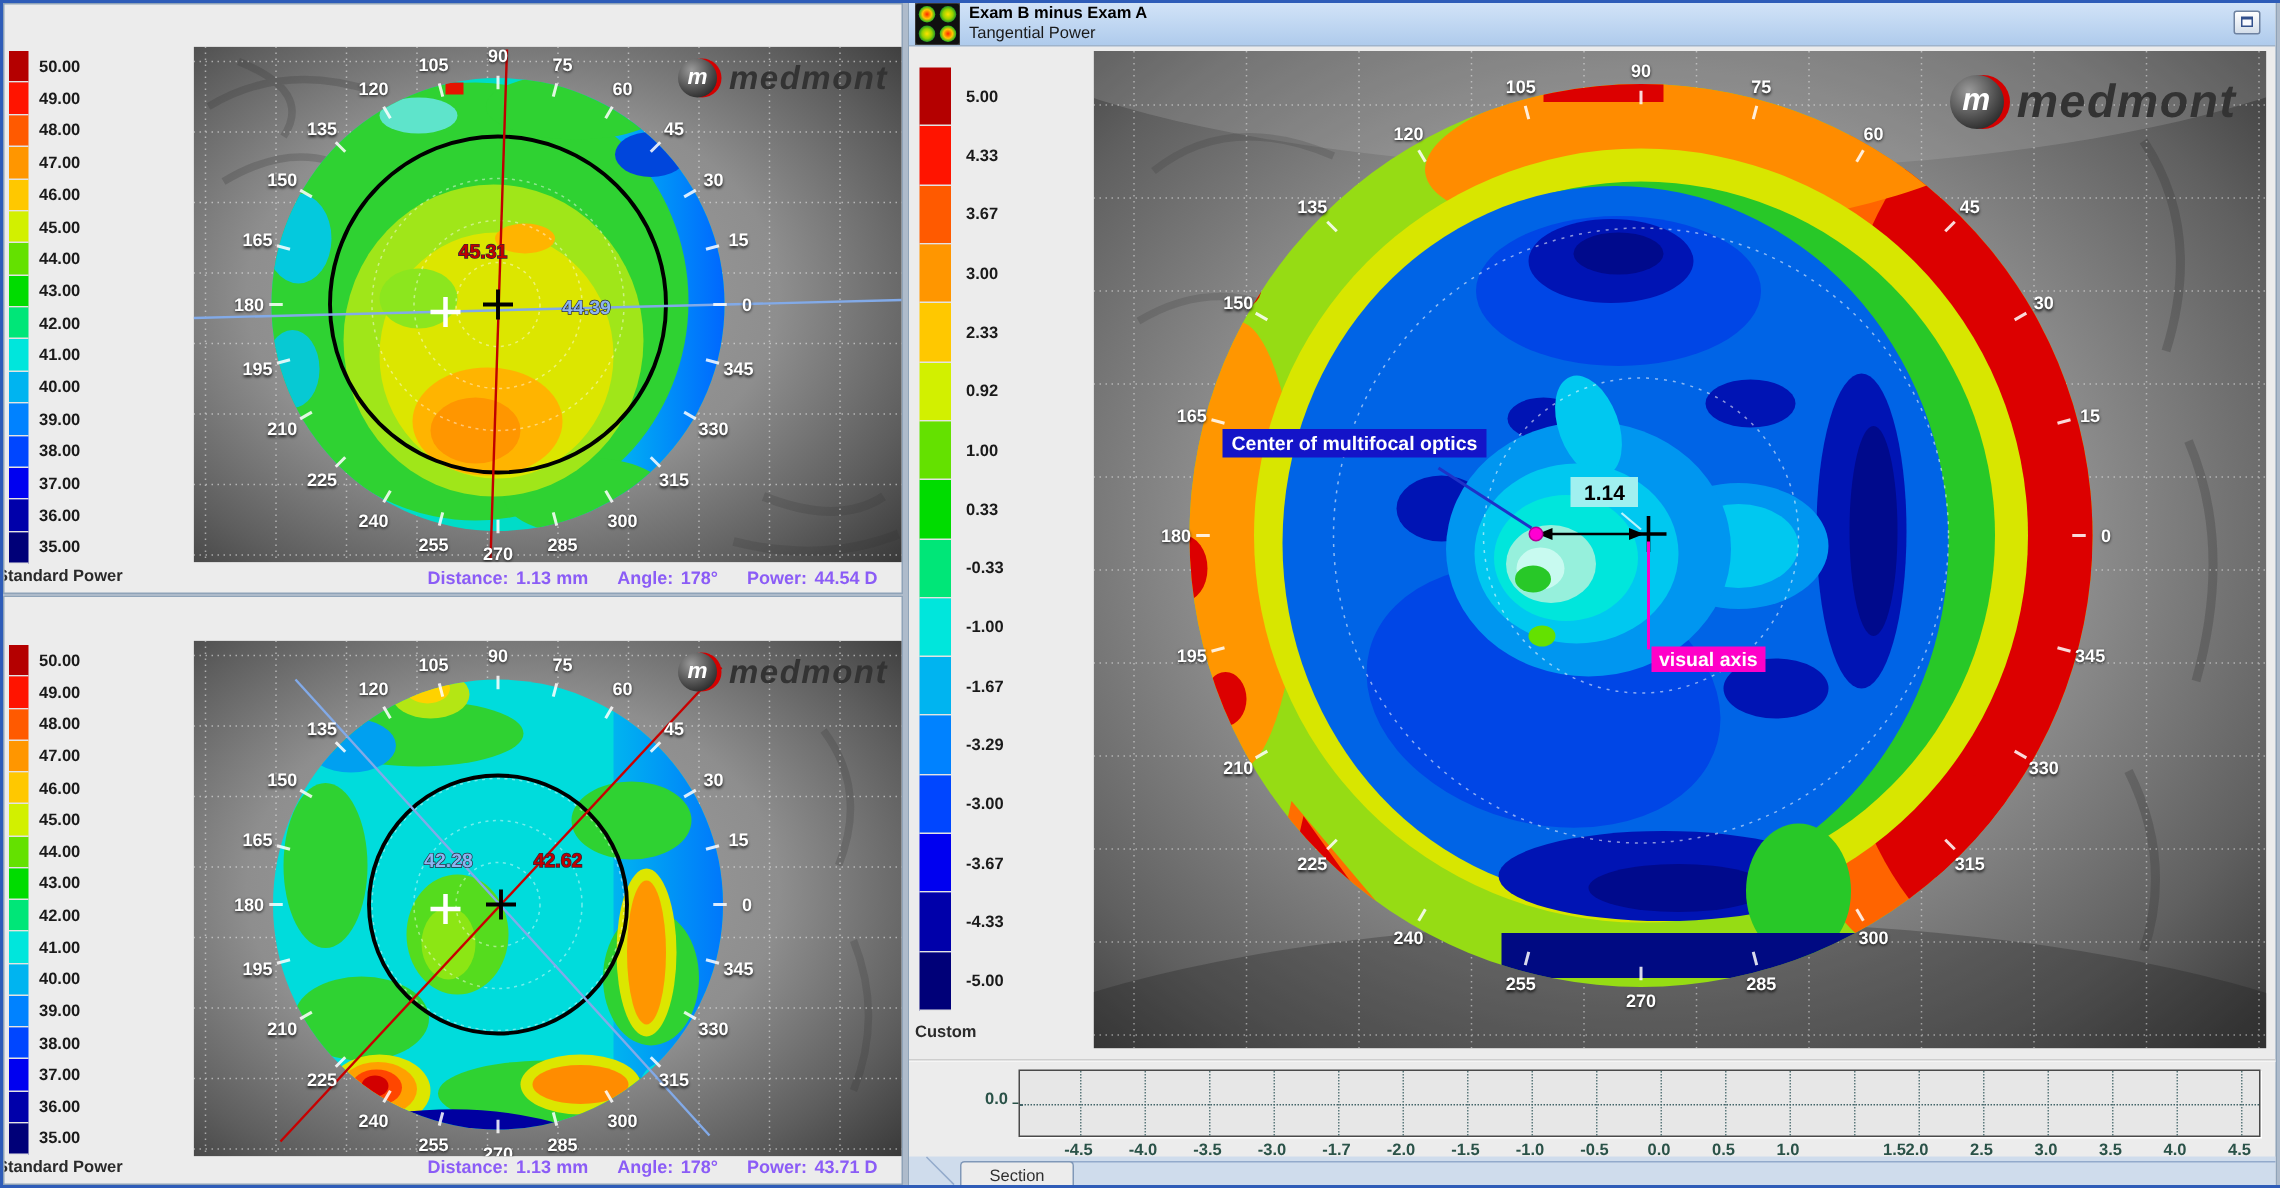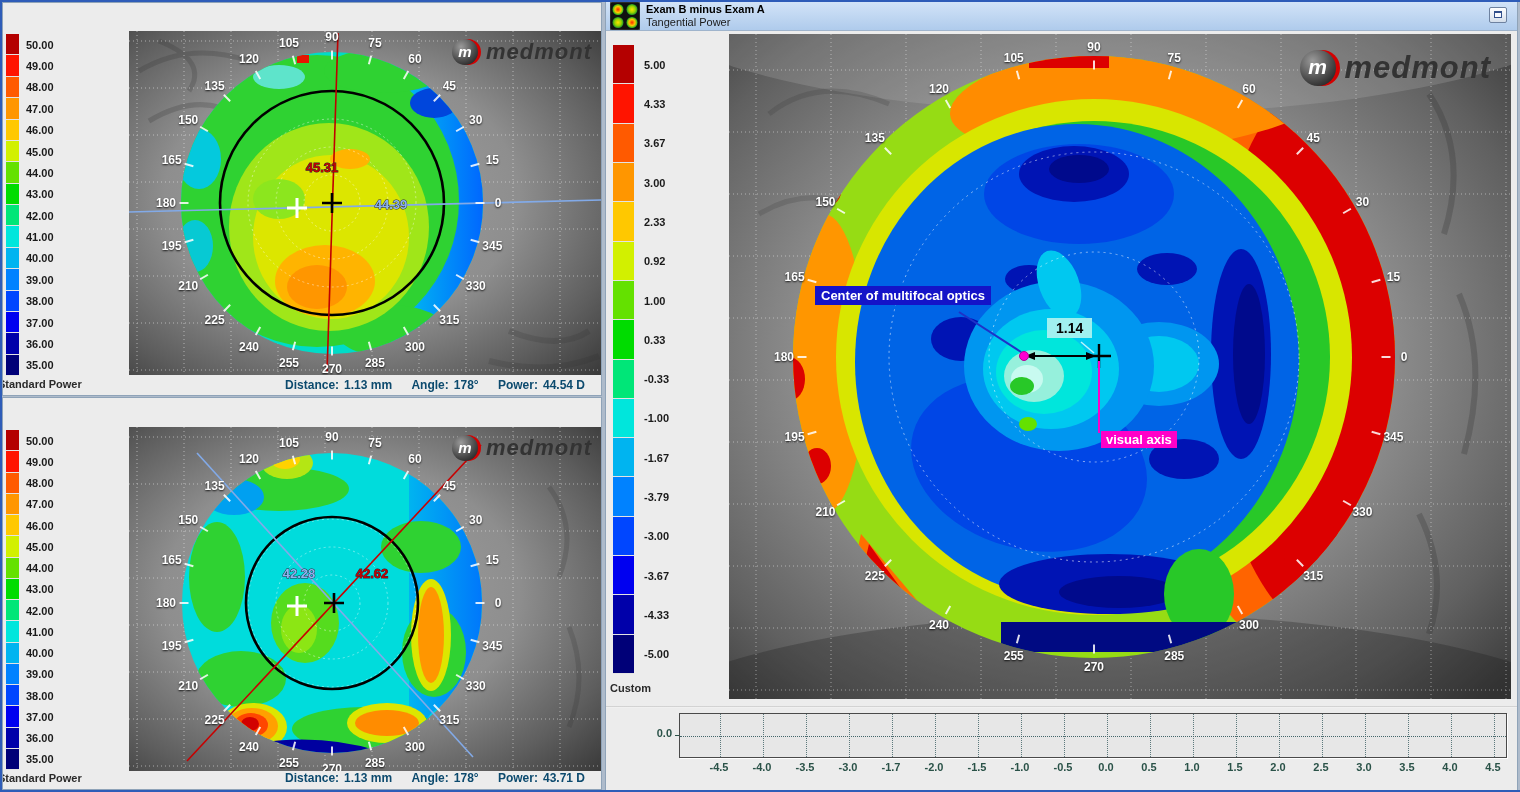--- a/index.html
+++ b/index.html
@@ -43,21 +43,21 @@
   #map-a { left:126px; top:28px; width:473px; height:344px; }
   #map-b { left:126px; top:29px; width:473px; height:344px; }
   #map-d { left:123px; top:33px; width:782px; height:665px; }
   .mapbox svg.topo { position:absolute; left:0; top:0; }
 
   .angle-layer { position:absolute; inset:0; pointer-events:none; }
   .angle-label { position:absolute; transform:translate(-50%,-50%); color:#FFF; font-weight:bold;
     font-size:12px; text-shadow:0 1px 2px rgba(0,0,0,.85); white-space:nowrap; }
   .angle-tick { position:absolute; width:9px; height:2px; background:#FFF; opacity:.85; }
 
-  .status-row { position:absolute; right:16px; font-size:12px; font-weight:bold; color:#0c4a6e; white-space:nowrap; }
+  .status-row { position:absolute; right:16px; font-size:12px; font-weight:bold; color:#8b5cf6; white-space:nowrap; }
   .status-row .lbl { margin-left:16px; }
   .status-row .val { margin-left:5px; }
   .status-row .lbl:first-child { margin-left:0; }
 
   .logo { position:absolute; display:flex; align-items:center; gap:5px; }
   .logo .orb { position:relative; width:26px; height:26px; flex:0 0 auto; }
   .logo .orb .red { position:absolute; inset:0; border-radius:50%; background:#D40000; }
   .logo .orb .ball { position:absolute; left:-3px; top:0; width:26px; height:26px; border-radius:50%;
     background:radial-gradient(circle at 35% 30%, #9A9A9A, #4C4C4C 55%, #161616 95%); }
   .logo .orb .m { position:absolute; left:-3px; top:0; width:26px; text-align:center; line-height:25px;
@@ -567,21 +567,21 @@
       <div class="scale-row">
         <span class="swatch" style="background: rgb(0, 230, 220);"></span>
         <span class="slab">-1.00</span>
       </div>
       <div class="scale-row">
         <span class="swatch" style="background: rgb(0, 180, 240);"></span>
         <span class="slab">-1.67</span>
       </div>
       <div class="scale-row">
         <span class="swatch" style="background: rgb(0, 130, 255);"></span>
-        <span class="slab">-3.79</span>
+        <span class="slab">-3.29</span>
       </div>
       <div class="scale-row">
         <span class="swatch" style="background: rgb(0, 70, 255);"></span>
         <span class="slab">-3.00</span>
       </div>
       <div class="scale-row">
         <span class="swatch" style="background: rgb(0, 0, 240);"></span>
         <span class="slab">-3.67</span>
       </div>
       <div class="scale-row">
@@ -765,21 +765,26 @@
       <span class="x-tick" style="left: 126px;">-3.5</span>
       <span class="x-tick" style="left: 169px;">-3.0</span>
       <span class="x-tick" style="left: 212px;">-1.7</span>
       <span class="x-tick" style="left: 255px;">-2.0</span>
       <span class="x-tick" style="left: 298px;">-1.5</span>
       <span class="x-tick" style="left: 341px;">-1.0</span>
       <span class="x-tick" style="left: 384px;">-0.5</span>
       <span class="x-tick" style="left: 427px;">0.0</span>
       <span class="x-tick" style="left: 470px;">0.5</span>
       <span class="x-tick" style="left: 513px;">1.0</span>
-      <span class="x-tick" style="left: 556px;">1.5</span>
+      <span class="x-tick" style="left: 584px;">1.5</span>
       <span class="x-tick" style="left: 599px;">2.0</span>
       <span class="x-tick" style="left: 642px;">2.5</span>
       <span class="x-tick" style="left: 685px;">3.0</span>
       <span class="x-tick" style="left: 728px;">3.5</span>
       <span class="x-tick" style="left: 771px;">4.0</span>
       <span class="x-tick" style="left: 814px;">4.5</span>
     </div>
+  <div id="tab-strip">
+    <span class="diag"></span>
+    <span class="strip-line"></span>
+    <div id="section-tab">Section</div>
+  </div>
 </div>
 
 </body></html>

